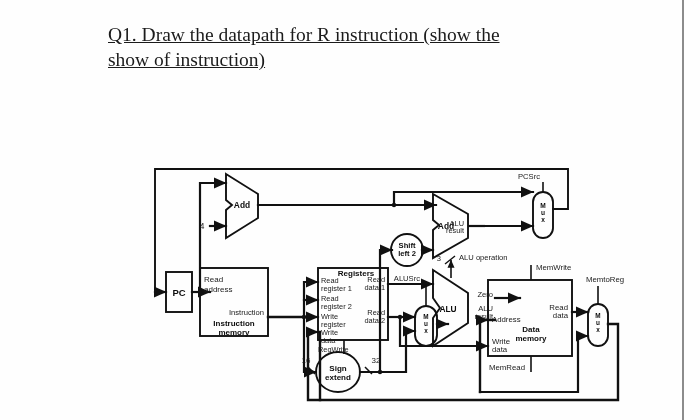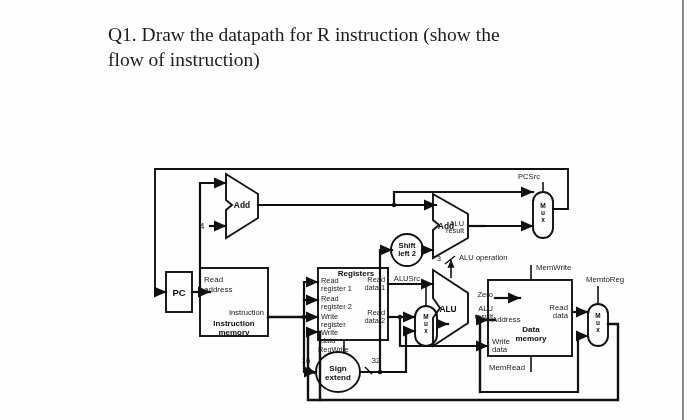--- a/index.html
+++ b/index.html
@@ -1,40 +1,40 @@
 <!DOCTYPE html>
 <html><head>
 <meta charset="utf-8">
 <style>
   html,body{margin:0;padding:0;background:#ffffff;}
   body{width:700px;height:420px;overflow:hidden;font-family:"Liberation Sans",sans-serif;}
   #root{position:relative;width:700px;height:420px;background:#fefefe;}
   #question{
     position:absolute;left:108px;top:22px;width:510px;
     font-family:"Liberation Serif",serif;
-    font-size:19.5px;line-height:25px;color:#1b1b1b;
+    font-size:19.5px;line-height:25px;color:#1b1b1b;text-decoration:underline;
   }
   #question .ln{display:block;white-space:pre;}
   #page-edge{
     position:absolute;left:682px;top:0;width:2px;height:420px;
     background:#8c8c8c;
   }
   #diagram{position:absolute;left:148px;top:160px;width:480px;height:250px;}
   svg{display:block;}
   .lbl{font-family:"Liberation Sans",sans-serif;fill:#1a1a1a;}
   .lbl-b{font-family:"Liberation Sans",sans-serif;fill:#0d0d0d;font-weight:bold;}
 </style>
 </head>
 <body>
 
 <div id="root">
 
   <div id="question">
     <span class="ln">Q1. Draw the datapath for R instruction (show the</span>
-    <span class="ln">flow of instruction)</span>
+    <span class="ln">show of instruction)</span>
   </div>
 
   <div id="page-edge"></div>
 
   <div id="diagram">
   <svg width="480" height="250" viewBox="0 0 480 250" xmlns="http://www.w3.org/2000/svg">
     <defs>
       <marker id="ah" markerWidth="7" markerHeight="7" refX="5.6" refY="2.6" orient="auto">
         <path d="M0,0 L5.8,2.6 L0,5.2 z" fill="#111111"></path>
       </marker>

